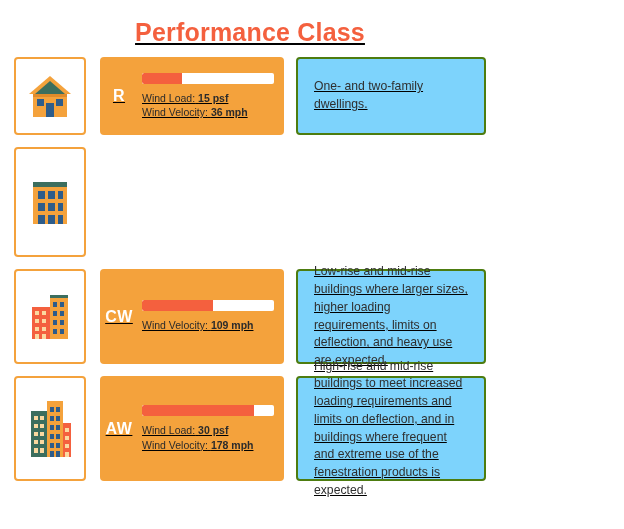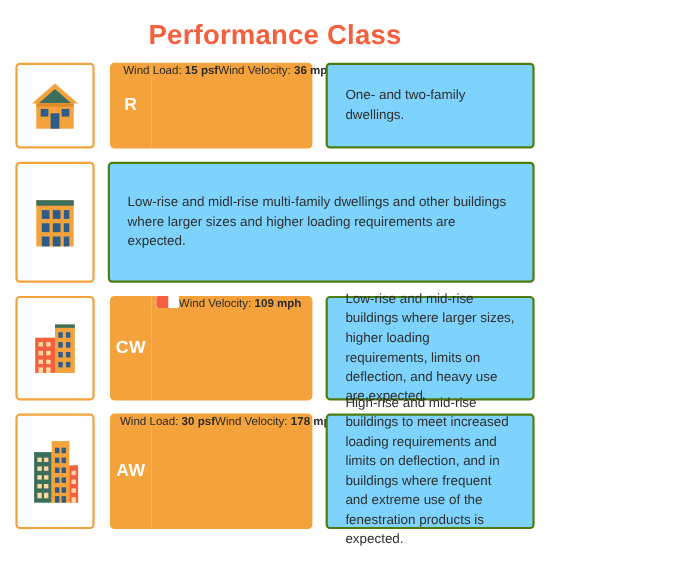--- a/index.html
+++ b/index.html
@@ -12,20 +12,21 @@
     height: 529px;
     font-family: "Liberation Sans", sans-serif;
     position: relative;
     overflow: hidden;
   }
   .page {
     width: 500px;
     height: 529px;
     position: relative;
     box-sizing: border-box;
+    text-decoration: underline;
   }
   .title {
     text-align: center;
     color: #F4603E;
     font-size: 25px;
     font-weight: bold;
     letter-spacing: 0.2px;
     padding-top: 18px;
     padding-bottom: 10px;
     margin: 0;
@@ -69,21 +70,21 @@
     font-weight: bold;
     font-size: 16px;
     letter-spacing: 0.5px;
   }
   .meter-box {
     flex: 0 0 146px;
     width: 146px;
     background: #F4A23C;
     border-radius: 0 4px 4px 0;
     display: flex;
-    flex-direction: row;
+    flex-direction: column;
     justify-content: center;
     padding: 0 10px 0 4px;
     box-sizing: border-box;
   }
   .bar-track {
     height: 11px;
     background: #ffffff;
     border-radius: 2px;
     width: 100%;
     position: relative;
@@ -179,23 +180,20 @@
             <rect x="21" y="15" width="7" height="8" fill="#2E5C8A"></rect>
             <rect x="31" y="15" width="5" height="8" fill="#2E5C8A"></rect>
             <rect x="11" y="27" width="7" height="8" fill="#2E5C8A"></rect>
             <rect x="21" y="27" width="7" height="8" fill="#2E5C8A"></rect>
             <rect x="31" y="27" width="5" height="8" fill="#2E5C8A"></rect>
             <rect x="11" y="39" width="7" height="9" fill="#2E5C8A"></rect>
             <rect x="21" y="39" width="7" height="9" fill="#2E5C8A"></rect>
             <rect x="31" y="39" width="5" height="9" fill="#2E5C8A"></rect>
           </svg>
         </span>
-      </div>
-      <div class="desc-box">
-        <span>Low-rise and midl-rise multi-family dwellings and other buildings where larger sizes and higher loading requirements are expected.</span>
       </div>
     </div>
 
     <div class="row r2">
       <div class="icon-box">
         <span>
           <svg width="48" height="56" viewBox="0 0 48 56">
             <rect x="24" y="6" width="18" height="44" fill="#F4A23C"></rect>
             <rect x="24" y="6" width="18" height="3" fill="#3C6E5E"></rect>
             <rect x="6" y="18" width="18" height="32" fill="#F4603E"></rect>

